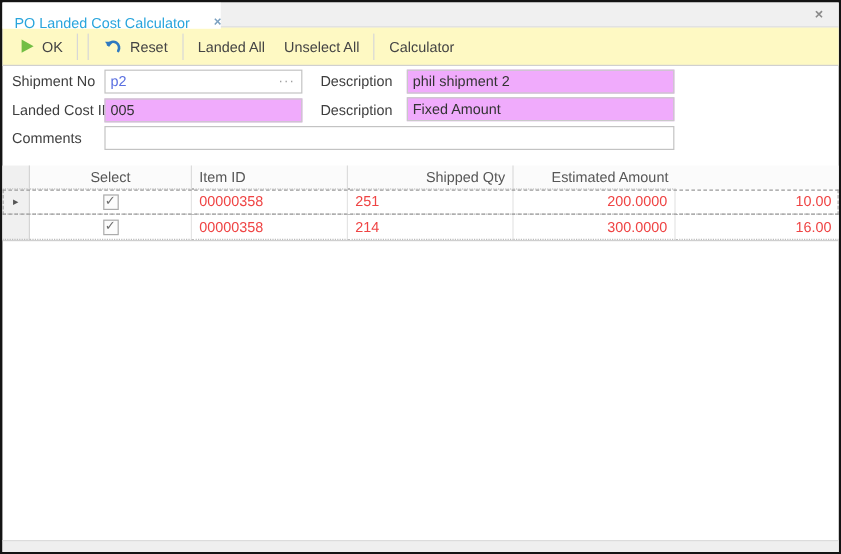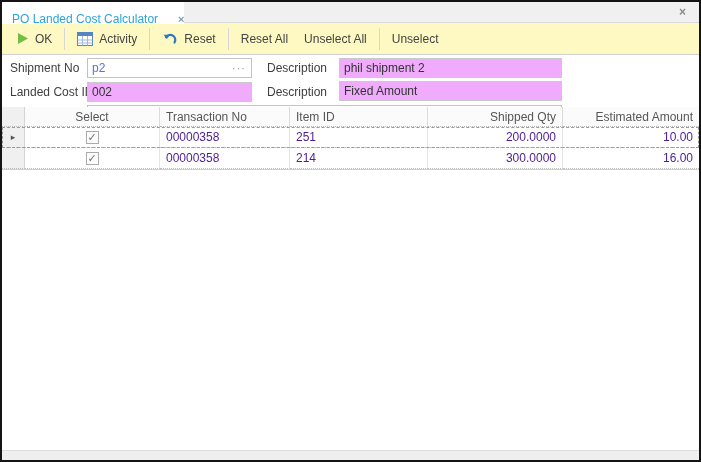--- a/index.html
+++ b/index.html
@@ -45,30 +45,30 @@
   }
   .field input {
     border:none; outline:none; background:transparent; width:100%;
     font-family:"Liberation Sans", sans-serif; font-size:12px; padding:0 4px;
   }
   .field.editable input { color:#5a6fe0; }
   .field.disabled { background:#f0abfc; border-color:#c9c9c9; }
   .field.disabled .field-text { font-size:12px; color:#333; padding:0 4px; }
   .lookup-dots { color:#9a9a9a; font-size:11px; letter-spacing:1px; padding-right:5px; cursor:pointer; }
   
-  .grid { position:absolute; top:105px; left:0; width:697px; border-bottom:1px solid #cfcfcf; }
+  .grid { position:absolute; top:136px; left:0; width:697px; border-bottom:1px solid #cfcfcf; }
   .g-row { display:grid; grid-template-columns:23px 135px 130px 138px 135px 136px; }
   .g-head { height:20px; background:#fbfbfb; }
   .g-head .g-cell {
     font-size:12px; color:#565656; border-right:1px solid #dcdcdc;
     border-bottom:1px dotted #b8b8b8; display:flex; align-items:center; padding:0 6px;
   }
   .g-body-row { height:21px; background:#fff; }
   .g-body-row .g-cell {
-    font-size:12px; color:#4c1d95; border-right:1px solid #e4e4e4;
+    font-size:12px; color:#ef4444; border-right:1px solid #e4e4e4;
     border-bottom:1px dotted #bdbdbd; display:flex; align-items:center; padding:0 6px;
   }
   .g-body-row.focused { outline:1px dashed #9a9a9a; outline-offset:-1px; }
   .g-cell.center { justify-content:center; }
   .g-cell.right  { justify-content:flex-end; }
   .g-cell.indicator {
     background:#f0f0f0; border-right:1px solid #d4d4d4; justify-content:center; padding:0;
     color:#555; font-size:9px;
   }
   .checkbox {
@@ -98,86 +98,72 @@
   <div class="toolbar">
     <div class="tb-btn">
       <span class="icon">
         <svg width="13" height="13" viewBox="0 0 13 13">
             <polygon points="2,1 12,6.5 2,12" fill="#72be44"></polygon>
           </svg>
       </span>
       <span>OK</span>
     </div>
     <div class="tb-sep"></div>
-    <div class="tb-btn">
-      <span class="icon">
-        <svg width="16" height="14" viewBox="0 0 16 14">
-          <rect x="0.5" y="0.5" width="15" height="13" fill="#ffffff" stroke="#5585c2"></rect>
-          <rect x="0.5" y="0.5" width="15" height="3.5" fill="#5585c2"></rect>
-          <line x1="5.5" y1="4" x2="5.5" y2="13.5" stroke="#9db9dd"></line>
-          <line x1="10.5" y1="4" x2="10.5" y2="13.5" stroke="#9db9dd"></line>
-          <line x1="0.5" y1="8" x2="15.5" y2="8" stroke="#9db9dd"></line>
-          <line x1="0.5" y1="11" x2="15.5" y2="11" stroke="#9db9dd"></line>
-        </svg>
-      </span>
-      <span>Activity</span>
-    </div>
     <div class="tb-sep"></div>
     <div class="tb-btn">
       <span class="icon">
         <svg width="16" height="14" viewBox="0 0 16 14">
           <path d="M4.5 2.5 L4.5 8 L10 8" fill="none" stroke="none"></path>
           <path d="M12.5 10.5 a5 5 0 0 0 -8.5 -5.3" fill="none" stroke="#2e79c0" stroke-width="2.2" stroke-linecap="round"></path>
           <polygon points="1.5,4.2 8.2,4.2 4.8,8.6" fill="#2e79c0" transform="translate(0,-1.5)"></polygon>
         </svg>
       </span>
       <span>Reset</span>
     </div>
     <div class="tb-sep"></div>
     <div class="tb-btn">
-      <span>Reset All</span>
+      <span>Landed All</span>
     </div>
     <div class="tb-btn">
       <span>Unselect All</span>
     </div>
     <div class="tb-sep"></div>
     <div class="tb-btn">
-      <span>Unselect</span>
+      <span>Calculator</span>
     </div>
   </div>
 
   <span class="form-label" style="top:59px;">Shipment No</span>
   <div class="field editable" style="top:56px; left:85px; width:165px;">
     <input type="text" value="p2" style="">
     <span class="lookup-dots">···</span>
   </div>
   <span class="form-label lbl2" style="top:59px;">Description</span>
   <div class="field disabled" style="top:56px; left:337px; width:223px;">
     <span class="field-text">phil shipment 2</span>
   </div>
 
   <span class="form-label" style="top:83px;">Landed Cost ID</span>
   <div class="field disabled" style="top:80px; left:85px; width:165px;">
-    <span class="field-text">002</span>
+    <span class="field-text">005</span>
   </div>
   <span class="form-label lbl2" style="top:83px;">Description</span>
   <div class="field disabled" style="top:79px; left:337px; width:223px;">
     <span class="field-text">Fixed Amount</span>
   </div>
 
   <span class="form-label" style="top:106px;">Comments</span>
   <div class="field editable" style="top:103px; left:85px; width:475px;">
     <input type="text" style="color: rgb(51, 51, 51);" value="">
   </div>
 
   <div class="grid">
     <div class="g-row g-head">
       <div class="g-cell indicator"></div>
       <div class="g-cell center">Select</div>
-      <div class="g-cell">Transaction No</div>
       <div class="g-cell">Item ID</div>
       <div class="g-cell right">Shipped Qty</div>
       <div class="g-cell right" style="border-right:none;">Estimated Amount</div>
     </div>
 
     <div class="g-row g-body-row focused">
       <div class="g-cell indicator">▸</div>
       <div class="g-cell center">
         <span class="checkbox checked"></span>
       </div>

